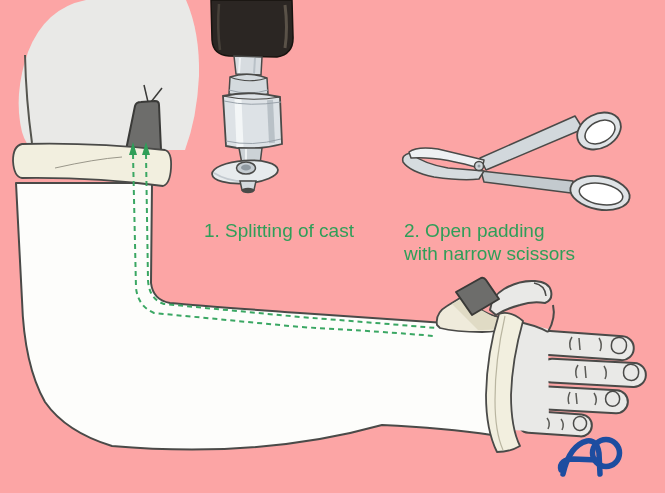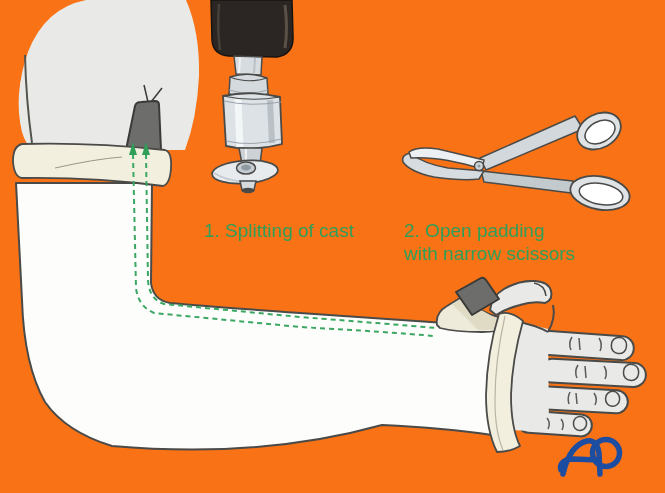--- a/index.html
+++ b/index.html
@@ -1,16 +1,16 @@
 <!DOCTYPE html>
 <html><head>
 <meta charset="utf-8">
 <style>
   html,body{margin:0;padding:0;background:#ffffff;}
-  .stage{position:relative;width:665px;height:493px;background:#f97316;overflow:hidden;
+  .stage{position:relative;width:665px;height:493px;background:#fca5a5;overflow:hidden;
          font-family:"Liberation Sans",sans-serif;}
   svg{display:block;}
   text{font-family:"Liberation Sans",sans-serif;}
 </style>
 </head>
 <body>
 
 <div class="stage">
 <svg width="665" height="493" viewBox="0 0 665 493">
 

